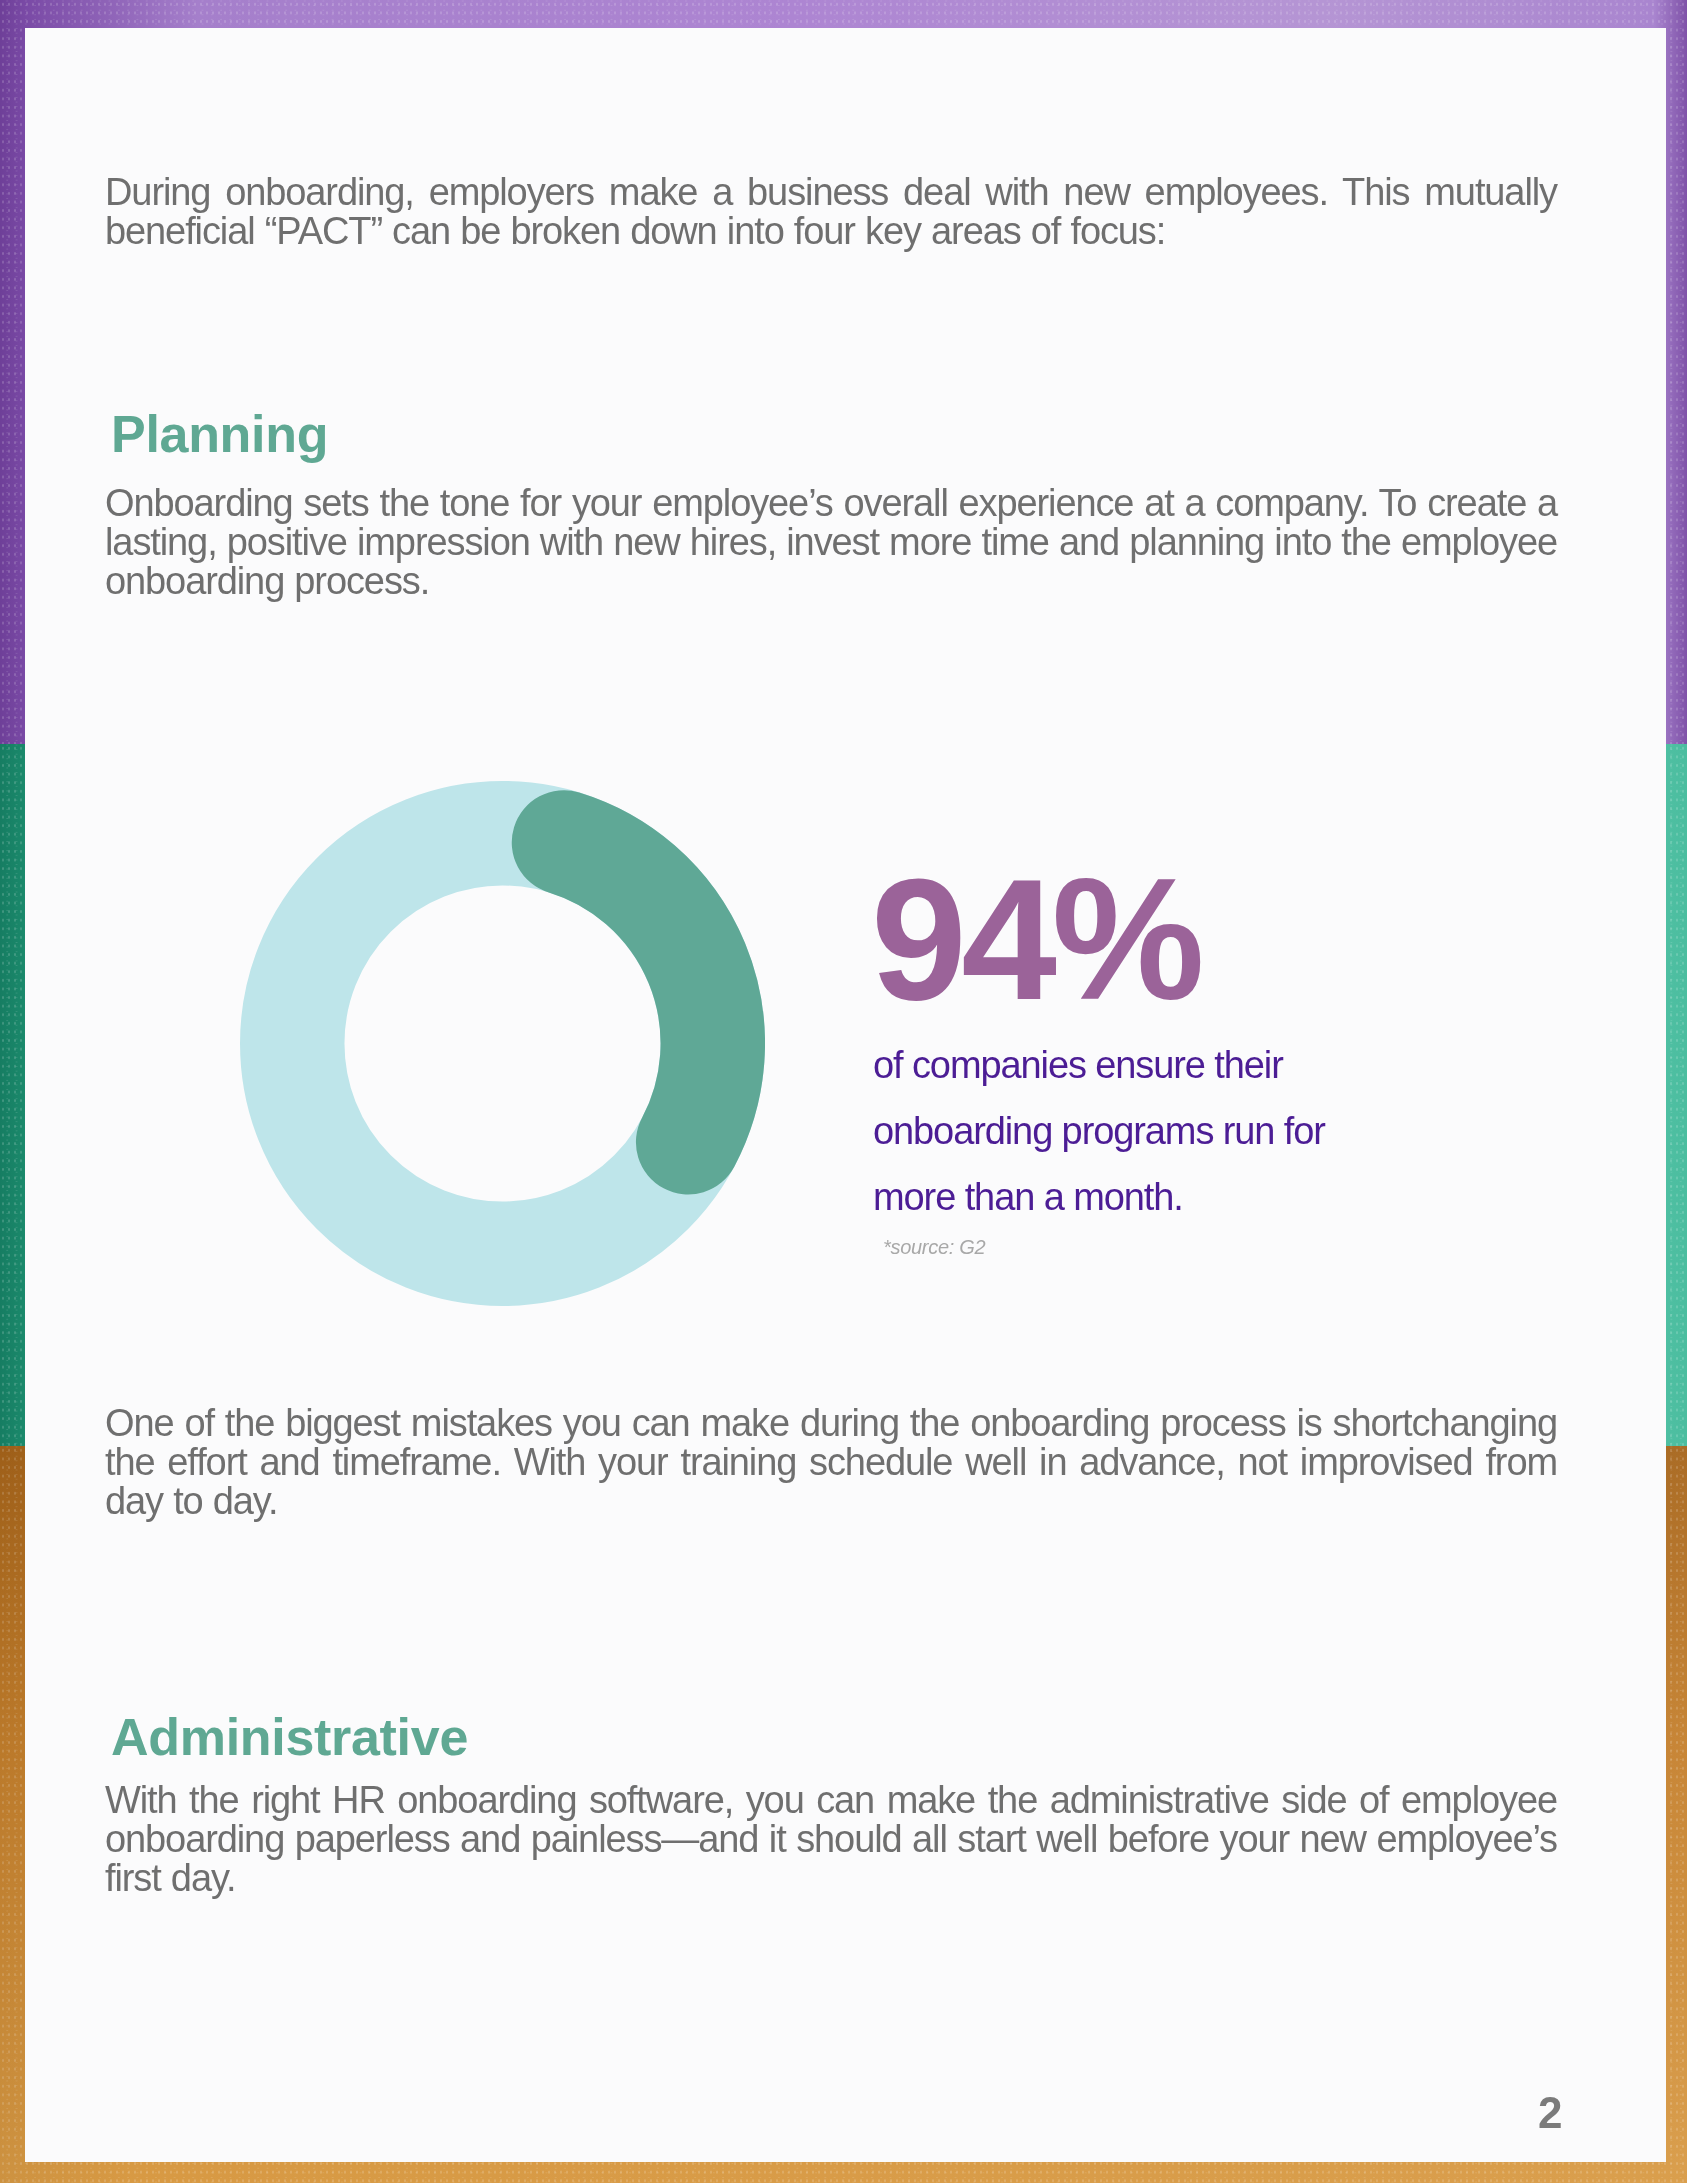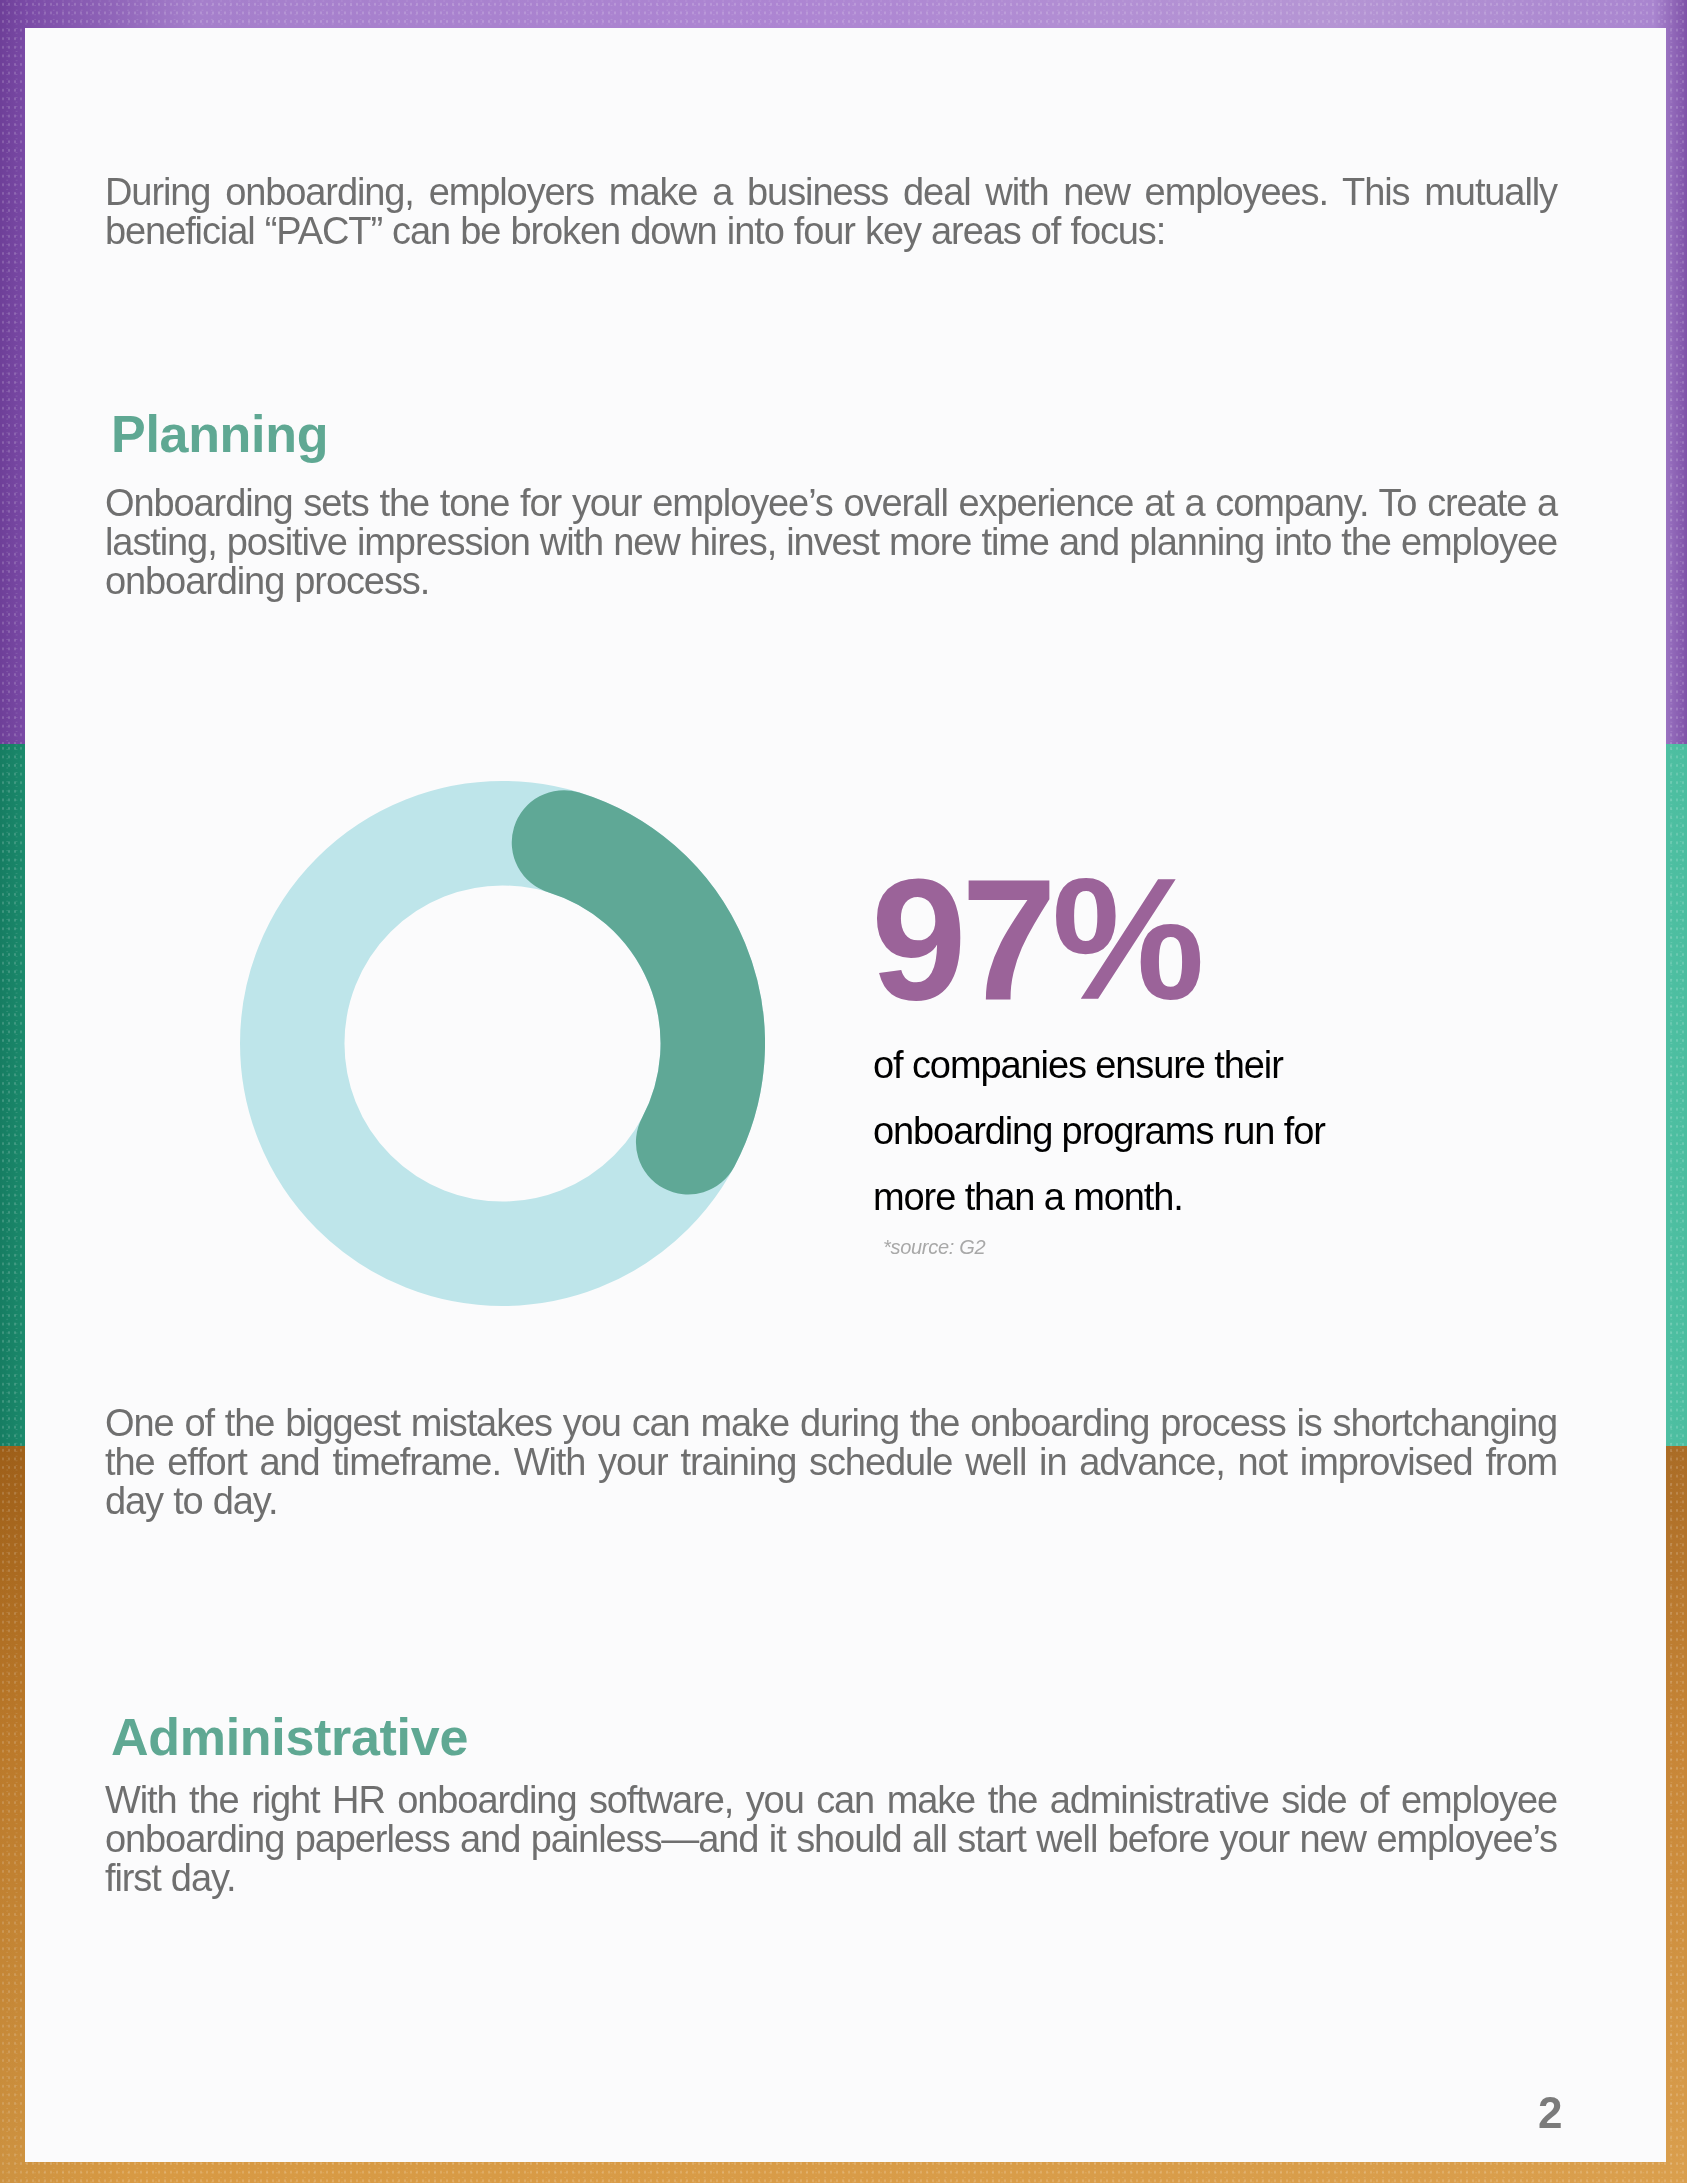--- a/index.html
+++ b/index.html
@@ -42,21 +42,21 @@
   #p3 { top: 1404px; }
   #h-admin { top: 1699px; }
   #p4 { top: 1781px; }
 
   .donut { position: absolute; left: 240px; top: 781px; width: 525px; height: 525px; }
 
   .stat-value { position: absolute; left: 871px; top: 853px; margin: 0;
     color: #9b6399; font-weight: bold; font-size: 172px; line-height: 1;
     letter-spacing: -5.3px; }
   .stat-desc { position: absolute; left: 873px; top: 1032px; width: 476px; margin: 0;
-    color: #000000; font-size: 38px; line-height: 66px; letter-spacing: -1.1px; }
+    color: #4c1d95; font-size: 38px; line-height: 66px; letter-spacing: -1.1px; }
   .stat-source { position: absolute; left: 883px; top: 1236px; margin: 0;
     color: #a8a8a8; font-size: 20px; font-style: italic; letter-spacing: -0.3px; text-align: right; }
 
   .page-number { position: absolute; left: 1538px; top: 2091px; margin: 0;
     color: #7b7b7b; font-weight: bold; font-size: 44px; line-height: 1; }
 </style>
 </head>
 <body>
 
 <div class="frame">
@@ -79,21 +79,21 @@
 <h2 id="h-planning" class="heading">Planning</h2>
 
 <p id="p2" class="para last-left">Onboarding sets the tone for your employee’s overall experience at a company. To create a lasting, positive impression with new hires, invest more time and planning into the employee onboarding process.</p>
 
 <svg class="donut" viewBox="0 0 794 794">
   <circle cx="397" cy="397" r="318" fill="none" stroke="#bee5ea" stroke-width="158"></circle>
   <path d="M 490.0 92.9 A 318 318 0 0 1 677.8 546.3" fill="none" stroke="#5fa896" stroke-width="158" stroke-linecap="round"></path>
 </svg>
 
 <div>
-  <p class="stat-value">97%</p>
+  <p class="stat-value">94%</p>
   <p class="stat-desc">of companies ensure their onboarding programs run for more than a month.</p>
   <p class="stat-source">*source: G2</p>
 </div>
 
 <p id="p3" class="para last-left">One of the biggest mistakes you can make during the onboarding process is shortchanging the effort and timeframe. With your training schedule well in advance, not improvised from day to day.</p>
 
 <h2 id="h-admin" class="heading">Administrative</h2>
 
 <p id="p4" class="para last-left">With the right HR onboarding software, you can make the administrative side of employee onboarding paperless and painless—and it should all start well before your new employee’s first day.</p>
 

